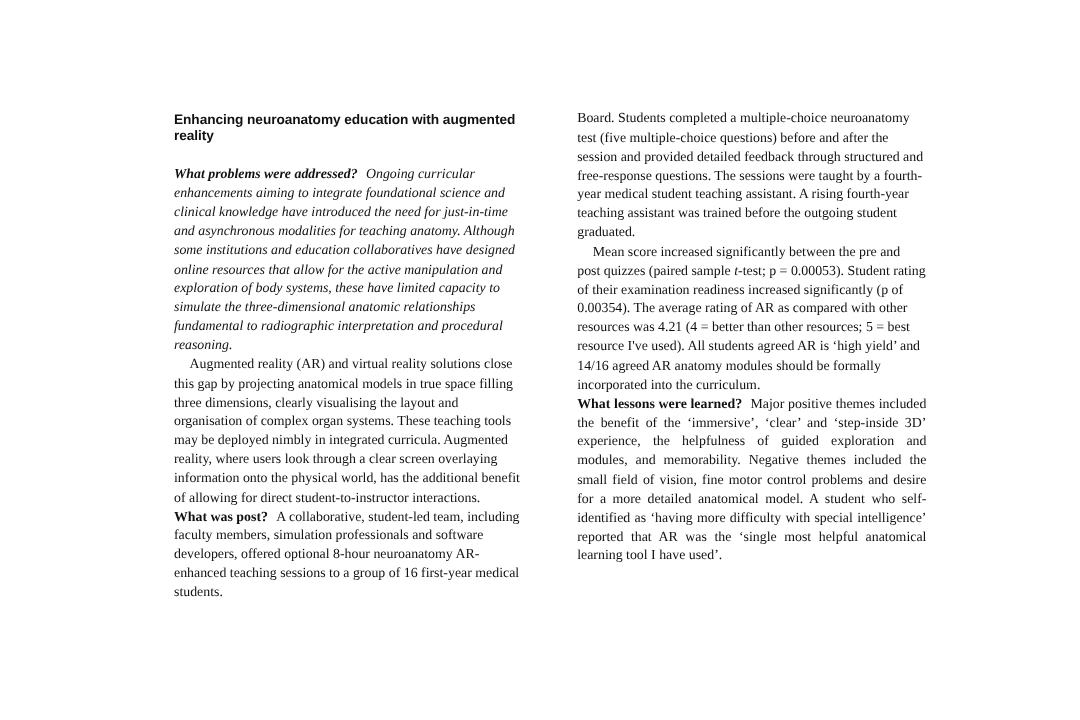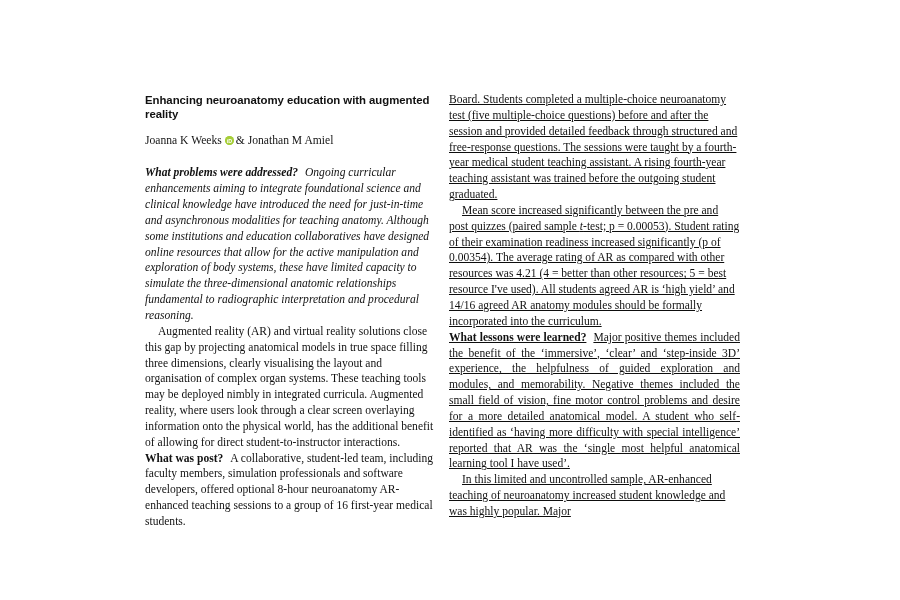--- a/index.html
+++ b/index.html
@@ -32,21 +32,21 @@
     width: 613px;
     height: 490px;
   }
 
   .col {
     position: absolute;
     top: 0;
     width: 291px;
   }
   .col-left  { left: 0; }
-  .col-right { left: 304px; text-decoration: underline; }
+  .col-right { left: 336px; }
 
   
   .article-title {
     font-family: "Liberation Sans", "DejaVu Sans", sans-serif;
     font-weight: bold;
     font-size: 11.4px;
     line-height: 14.2px;
     letter-spacing: -0.05px;
     color: #111111;
     margin: 0 0 0 0;
@@ -100,42 +100,34 @@
 <body>
 
 <div class="page">
 
   <div class="columns">
 
     <div class="col col-left">
 
       <h1 class="article-title">Enhancing neuroanatomy education with augmented reality</h1>
 
-      <div class="authors">
-        <span>Joanna K Weeks</span><span class="orcid"><svg width="9" height="9" viewBox="0 0 9 9" aria-hidden="true">
-              <circle cx="4.5" cy="4.5" r="4.5" fill="#a6ce39"></circle>
-              <text x="4.5" y="6.6" font-family="Liberation Sans, sans-serif" font-size="5.3" font-weight="bold" fill="#ffffff" text-anchor="middle">iD</text>
-            </svg></span><span>&amp;</span>
-        <span>Jonathan M Amiel</span>
-      </div>
 
       <p class="para first-body"><span class="rh">What problems were addressed?</span><span class="rh-gap"></span><span>Ongoing curricular enhancements aiming to integrate foundational science and clinical knowledge have introduced the need for just-in-time and asynchronous modalities for teaching anatomy. Although some institutions and education collaboratives have designed online resources that allow for the active manipulation and exploration of body systems, these have limited capacity to simulate the three-dimensional anatomic relationships fundamental to radiographic interpretation and procedural reasoning.</span></p>
 
       <p class="para indent"><span>Augmented reality (AR) and virtual reality solutions close this gap by projecting anatomical models in true space filling three dimensions, clearly visualising the layout and organisation of complex organ systems. These teaching tools may be deployed nimbly in integrated curricula. Augmented reality, where users look through a clear screen overlaying information onto the physical world, has the additional benefit of allowing for direct student-to-instructor interactions.</span></p>
 
       <p class="para"><span class="rh">What was post?</span><span class="rh-gap"></span><span>A collaborative, student-led team, including faculty members, simulation professionals and software developers, offered optional 8-hour neuroanatomy AR-enhanced teaching sessions to a group of 16 first-year medical students.</span></p>
 
     </div>
 
     <div class="col col-right">
 
       <p class="para"><span>Board. Students completed a multiple-choice neuroanatomy test (five multiple-choice questions) before and after the session and provided detailed feedback through structured and free-response questions. The sessions were taught by a fourth-year medical student teaching assistant. A rising fourth-year teaching assistant was trained before the outgoing student graduated.</span></p>
 
       <p class="para indent"><span>Mean score increased significantly between the pre and post quizzes (paired sample </span><em class="ital">t</em><span>-test; p = 0.00053). Student rating of their examination readiness increased significantly (p of 0.00354). The average rating of AR as compared with other resources was 4.21 (4 = better than other resources; 5 = best resource I've used). All students agreed AR is ‘high yield’ and 14/16 agreed AR anatomy modules should be formally incorporated into the curriculum.</span></p>
 
       <p class="para justify"><span class="rh">What lessons were learned?</span><span class="rh-gap"></span><span>Major positive themes included the benefit of the ‘immersive’, ‘clear’ and ‘step-inside 3D’ experience, the helpfulness of guided exploration and modules, and memorability. Negative themes included the small field of vision, fine motor control problems and desire for a more detailed anatomical model. A student who self-identified as ‘having more difficulty with special intelligence’ reported that AR was the ‘single most helpful anatomical learning tool I have used’.</span></p>
 
-      <p class="para indent"><span>In this limited and uncontrolled sample, AR-enhanced teaching of neuroanatomy increased student knowledge and was highly popular. Major</span></p>
 
     </div>
 
   </div>
 </div>
 
 </body></html>

